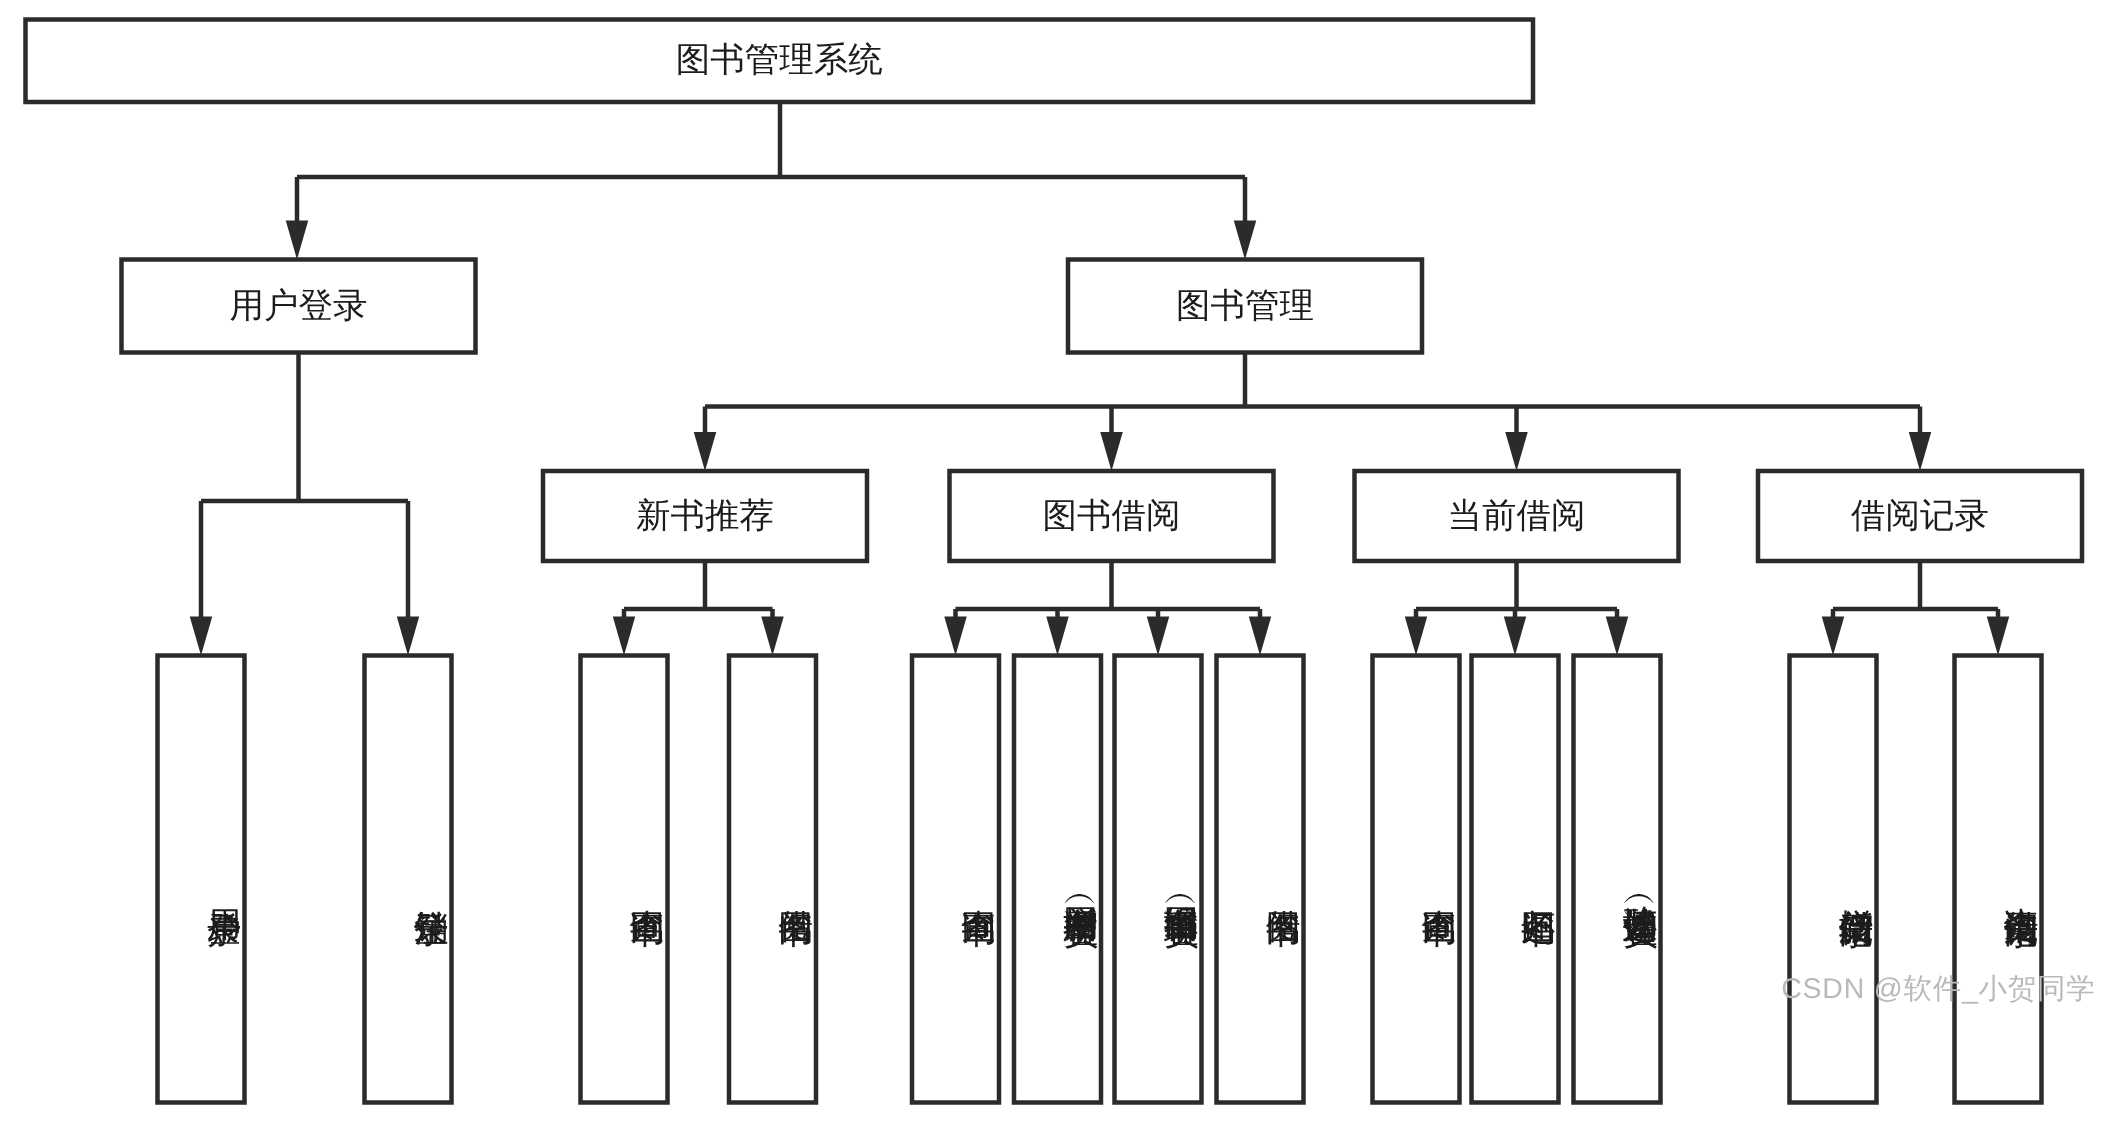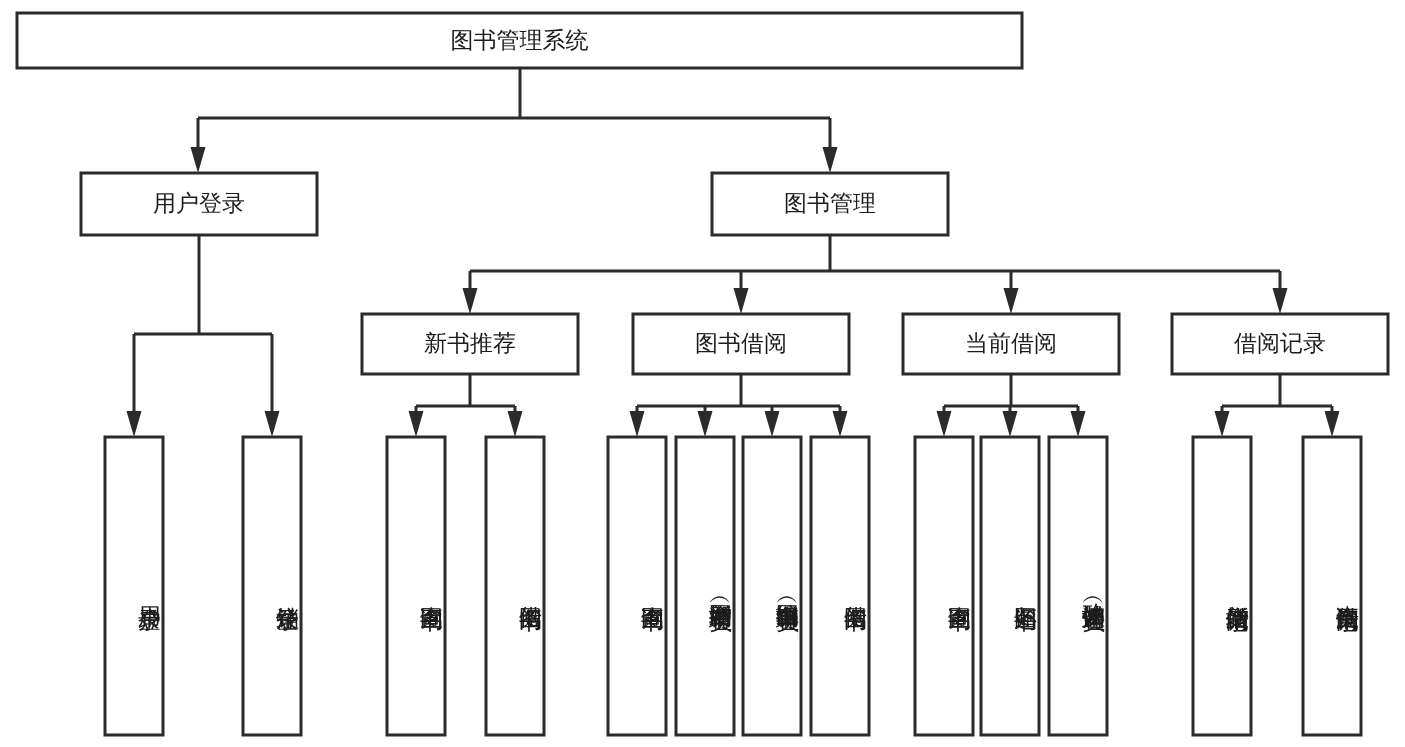--- a/index.html
+++ b/index.html
@@ -203,20 +203,21 @@
       <g>
         <rect x="1049" y="437" width="58" height="298" class="node-rect"></rect>
       </g>
       <g>
         <rect x="1193" y="437" width="58" height="298" class="node-rect"></rect>
       </g>
       <g>
         <rect x="1303" y="437" width="58" height="298" class="node-rect"></rect>
       </g>
     </svg>
+  <div class="watermark">CSDN @软件_小贺同学</div>
 <div class="leaf-label" style="left: 106px; width: 56px; text-align: center; top: 534px; height: 112px;">用户登录</div>
     <div class="leaf-label" style="left: 244px; width: 56px; text-align: center; top: 534px; height: 112px;">注销登录</div>
     <div class="leaf-label" style="left: 388px; width: 56px; text-align: center; top: 534px; height: 112px;">查询图书</div>
     <div class="leaf-label" style="left: 487px; width: 56px; text-align: center; top: 534px; height: 112px;">借阅图书</div>
     <div class="leaf-label" style="left: 609px; width: 56px; text-align: center; top: 534px; height: 112px;">查询图书</div>
     <div class="leaf-label" style="left: 677px; width: 56px; text-align: center; top: 447px; height: 284px;">新增图书（管理员）</div>
     <div class="leaf-label" style="left: 744px; width: 56px; text-align: center; top: 447px; height: 284px;">编辑图书（管理员）</div>
     <div class="leaf-label" style="left: 812px; width: 56px; text-align: center; top: 534px; height: 112px;">借阅图书</div>
     <div class="leaf-label" style="left: 916px; width: 56px; text-align: center; top: 534px; height: 112px;">查询图书</div>
     <div class="leaf-label" style="left: 982px; width: 56px; text-align: center; top: 534px; height: 112px;">归还图书</div>

